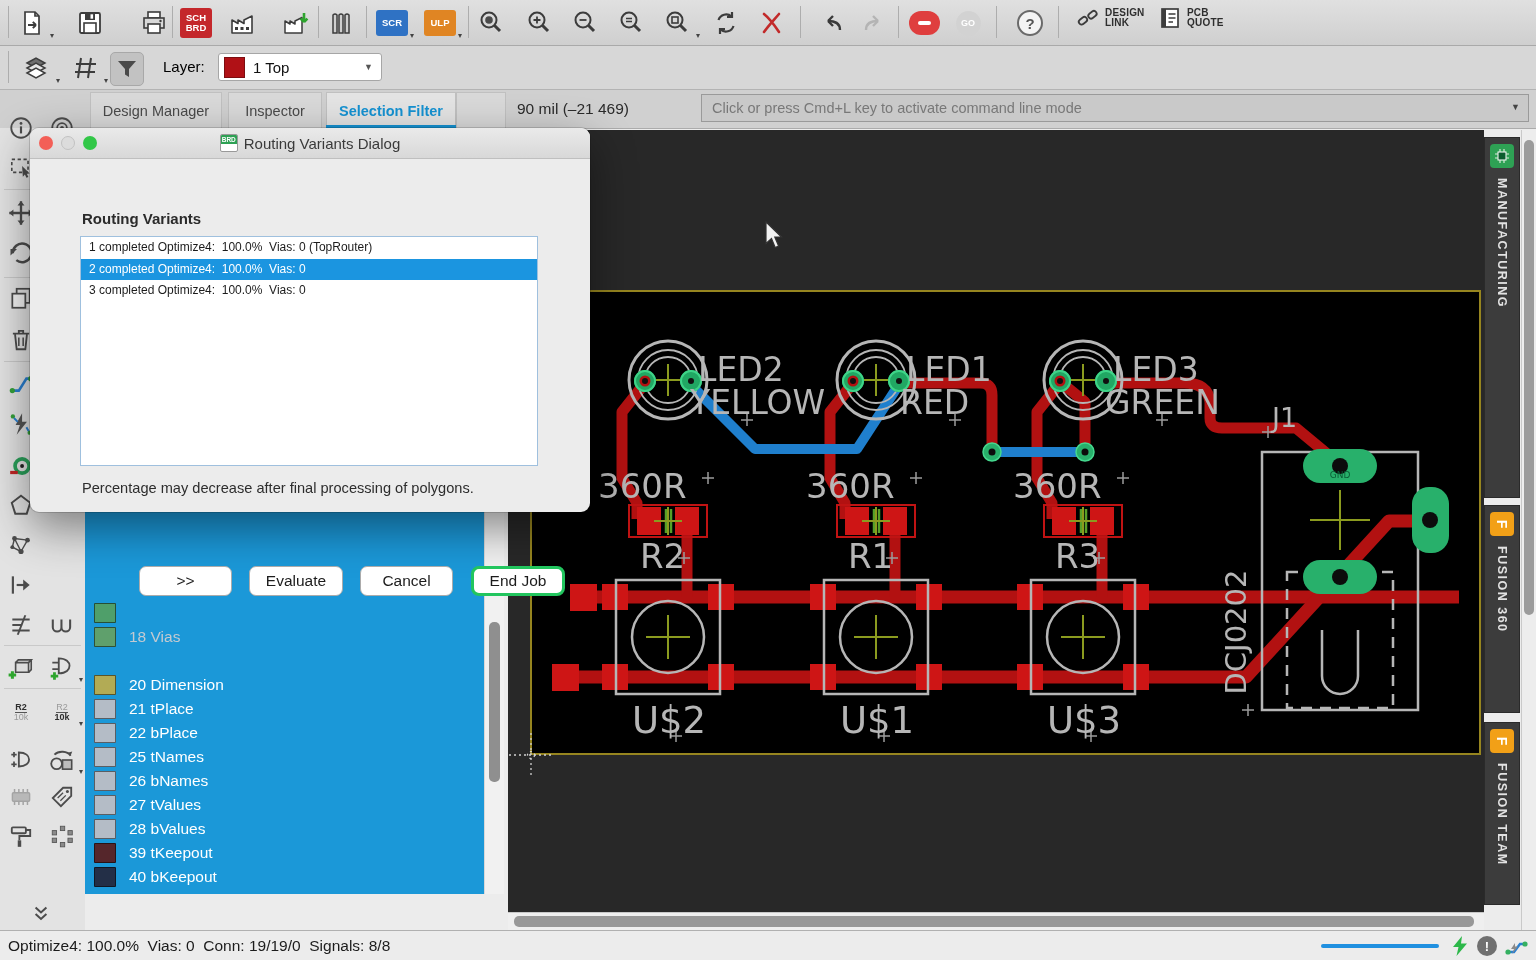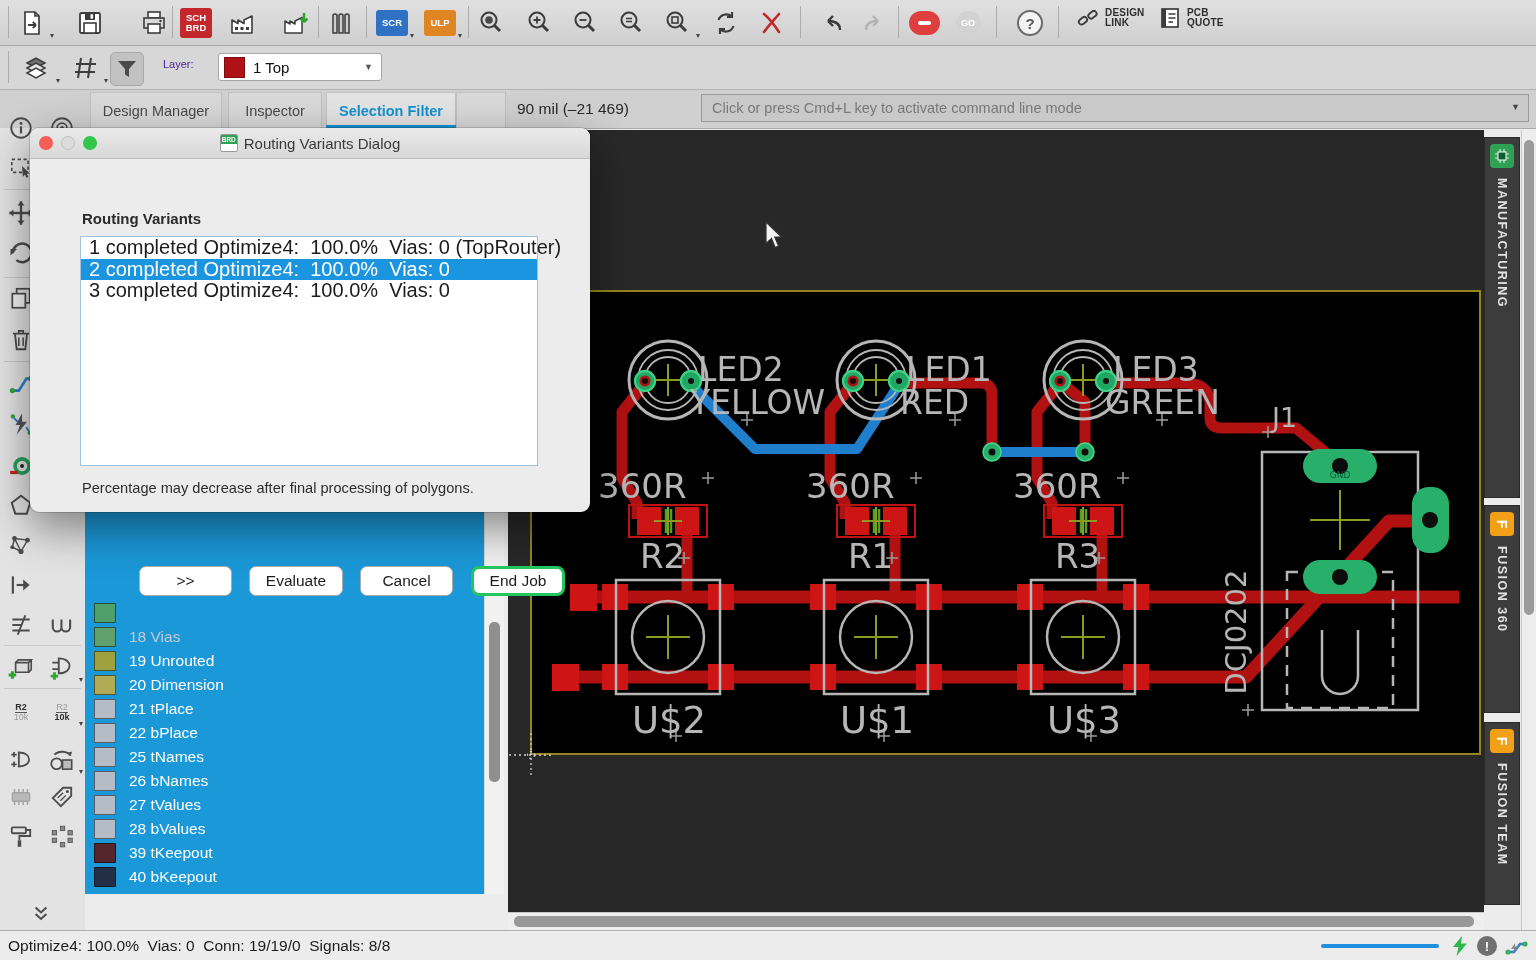--- a/index.html
+++ b/index.html
@@ -13,21 +13,21 @@
   .tsep{position:absolute;top:6px;height:32px;width:1px;background:#adadad;}
   .t1icon{position:absolute;top:7px;width:32px;height:32px;display:flex;align-items:center;justify-content:center;}
   .badge{display:flex;flex-direction:column;align-items:center;justify-content:center;color:#fff;font-weight:bold;font-size:9.5px;line-height:10px;border-radius:3px;width:32px;height:30px;}
   .caret{position:absolute;right:-6px;bottom:-1px;font-size:8px;color:#444;}
   .grpbtn{display:flex;align-items:center;gap:5px;position:absolute;top:6px;}
   .grpbtn .lbl{font-size:10px;font-weight:bold;color:#2e2e2e;line-height:10.5px;letter-spacing:.2px;}
   .circbtn{border-radius:50%;display:flex;align-items:center;justify-content:center;font-weight:bold;}
   
   .t2icon{position:absolute;top:6px;width:32px;height:32px;display:flex;align-items:center;justify-content:center;}
   #filter-btn{background:#c2c2c2;border:1px solid #a8a8a8;border-radius:5px;}
-  #layer-label{position:absolute;left:163px;top:12px;font-size:11px;color:#4c1d95;}
+  #layer-label{position:absolute;left:163px;top:12px;font-size:15px;color:#000000;}
   #layer-combo{position:absolute;left:218px;top:7px;width:164px;height:28px;background:#fff;border:1px solid #a6a6a6;border-radius:3px;display:flex;align-items:center;gap:8px;padding-left:5px;box-sizing:border-box;}
   #layer-combo .sw{width:19px;height:19px;background:#b01116;border:1px solid #7d0d10;}
   #layer-combo .txt{font-size:15px;color:#111;}
   #layer-combo .car{margin-left:auto;margin-right:8px;font-size:9px;color:#555;}
   
   .tab{position:absolute;top:2px;height:36px;display:flex;align-items:center;justify-content:center;font-size:14.5px;color:#4a4a4a;background:#d9d9d9;border:1px solid #c0c0c0;border-bottom:none;box-sizing:border-box;}
   .tab.active{background:#e4e4e4;color:#1592d2;font-weight:bold;}
   #tab-underline{position:absolute;left:326px;bottom:0;width:130px;height:3.5px;background:#1592d2;}
   #coord-readout{position:absolute;left:517px;top:0;height:38px;line-height:38px;font-size:15.5px;color:#2b2b2b;}
   #cmdline{position:absolute;left:701px;top:4px;width:828px;height:28px;background:#c9c9c9;border:1px solid #9a9a9a;box-sizing:border-box;}
@@ -63,21 +63,21 @@
   
   #dialog{left:30px;top:128px;width:560px;height:384px;background:#ececec;border-radius:9px;
           box-shadow:0 16px 45px rgba(0,0,0,.45),0 0 0 1px rgba(0,0,0,.15);z-index:40;}
   #dlg-title{position:absolute;left:0;top:0;width:100%;height:30px;background:linear-gradient(#eaeaea,#d8d8d8);border-bottom:1px solid #bfbfbf;border-radius:9px 9px 0 0;display:flex;align-items:center;justify-content:center;gap:6px;}
   .tl{position:absolute;top:8px;width:14px;height:14px;border-radius:50%;}
   #dlg-title .ttl{font-size:15px;color:#3a3a3a;}
   #dlg-title .brdic{width:16px;height:16px;background:#fff;border:1px solid #999;border-radius:2px;display:flex;flex-direction:column;overflow:hidden;}
   #dlg-title .brdic b{background:#2ea154;color:#fff;font-size:6.5px;line-height:9px;text-align:center;font-weight:bold;}
   #dlg-heading{position:absolute;left:52px;top:82px;font-size:15px;font-weight:bold;color:#2b2b2b;}
   #rv-list{position:absolute;left:50px;top:108px;width:458px;height:230px;background:#fff;border:1px solid #9fc0de;box-sizing:border-box;}
-  .rv-item{height:21.5px;line-height:21.5px;font-size:20px;color:#1c1c1c;padding-left:8px;white-space:pre;}
+  .rv-item{height:21.5px;line-height:21.5px;font-size:12px;color:#1c1c1c;padding-left:8px;white-space:pre;}
   .rv-item.sel{background:#1b95e0;color:#fff;}
   #dlg-note{position:absolute;left:52px;top:352px;font-size:14.6px;color:#2d2d2d;}
   .dbtn{position:absolute;top:438px;height:30px;background:#fff;border:1px solid #ababab;border-radius:7px;font-size:15.5px;color:#1c1c1c;display:flex;align-items:center;justify-content:center;box-sizing:border-box;}
   .dbtn.default{border:3px solid #22c55e;border-radius:8px;}
   
   #statusbar{left:0;top:930px;width:1536px;height:33px;background:#ececec;border-top:1px solid #b0b0b0;box-sizing:border-box;}
   #status-text{position:absolute;left:8px;top:0;height:30px;line-height:29px;font-size:15.5px;color:#1c1c1c;white-space:pre;}
   #status-right{position:absolute;right:8px;top:0;height:30px;display:flex;align-items:center;gap:7px;}
   svg{display:block;}
   svg text{font-family:"DejaVu Sans","Liberation Sans",sans-serif;}
@@ -497,24 +497,20 @@
 
   <div id="filterpanel" class="abs">
     <div id="layers-blue">
 
       <div class="lrow" style="top:473px">
           <span class="sw" style="background-color: rgb(79, 159, 106);"></span>
         </div>
       <div class="lrow" style="top:497px">
           <span class="sw" style="background-color: rgb(95, 160, 108);"></span>
           <span class="lt" style="color:#c3cad1">18 Vias</span>
-        </div>
-      <div class="lrow" style="top:521px">
-          <span class="sw" style="background-color: rgb(159, 162, 60);"></span>
-          <span class="lt">19 Unrouted</span>
         </div>
       <div class="lrow" style="top:545px">
           <span class="sw" style="background-color: rgb(178, 171, 85);"></span>
           <span class="lt">20 Dimension</span>
         </div>
       <div class="lrow" style="top:569px">
           <span class="sw" style="background-color: rgb(180, 188, 198);"></span>
           <span class="lt">21 tPlace</span>
         </div>
       <div class="lrow" style="top:593px">

